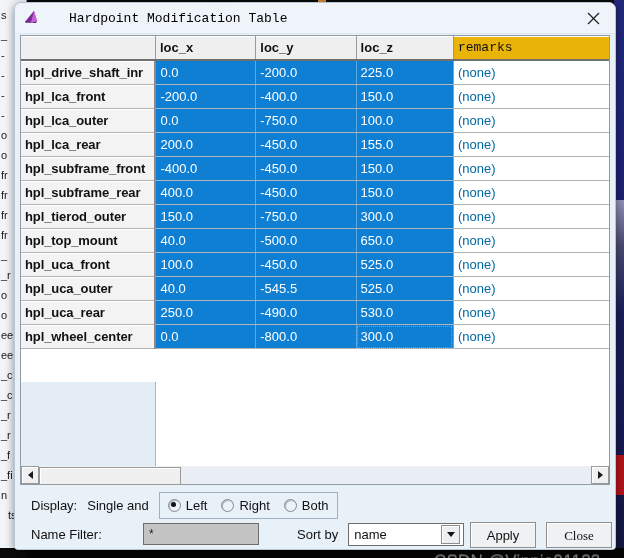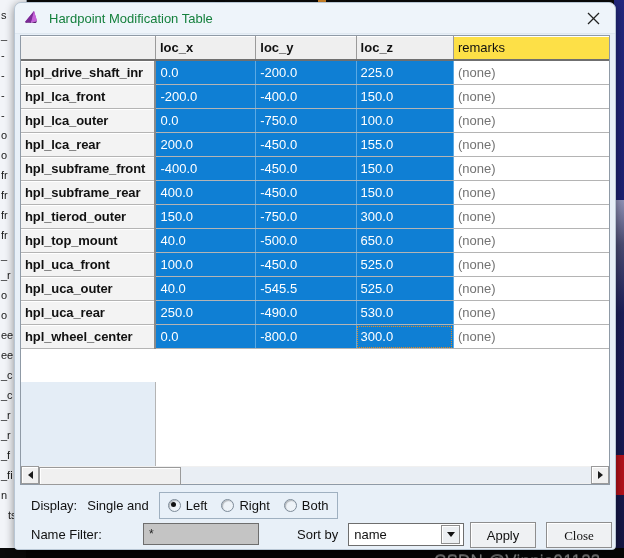--- a/index.html
+++ b/index.html
@@ -47,22 +47,23 @@
     background:#eef4fa;
     border-bottom:1px solid #dfe8f0;
     display:flex;align-items:center;
     border-radius:6px 6px 0 0;
   }
   #title-icon{
     width:18px;height:18px;margin-left:8px;margin-right:8px;position:relative;flex:0 0 auto;
   }
   #title-icon svg{display:block;}
   #title-text{
-    font-size:13px;color:#15803d;flex:1 1 auto;
-    font-family:Liberation Sans, sans-serif;
+    font-size:13px;color:#000000;flex:1 1 auto;
+    font-family:Liberation Mono, monospace;
+    margin-left:20px;
   }
   #close-x{
     width:44px;height:29px;display:flex;align-items:center;justify-content:center;
     cursor:pointer;flex:0 0 auto;
   }
   #close-x svg{display:block;}
 
   
   #table-wrap{
     position:absolute;left:5px;top:32px;width:588px;height:430px;
@@ -81,21 +82,21 @@
     height:23px;padding:0 4px;margin:0;
     font-size:13px;font-weight:bold;text-align:left;
     background:#efefef;
     color:#111;
     border-right:1px solid #9a9a9a;
     border-bottom:2px solid #6f6f6f;
     font-family:"Liberation Sans", sans-serif;
     box-shadow:inset 0 1px 0 #fff;
   }
   table.hp th.th-blank{border-right:1px solid #9a9a9a;}
-  table.hp th.th-rem{font-weight:normal;border-right:none;background:#fde047;}
+  table.hp th.th-rem{font-weight:normal;border-right:none;background:#eab308;font-family:Liberation Mono, monospace;}
 
   table.hp td{
     height:23px;padding:0 4px;margin:0;
     font-size:13px;
     border-bottom:1px solid #b4b4b4;
     font-family:"Liberation Sans", sans-serif;
     white-space:nowrap;overflow:hidden;
   }
   td.name-cell{
     font-weight:bold;color:#111;background:#f3f3f3;
@@ -104,21 +105,21 @@
     letter-spacing:-0.1px;
   }
   td.val-cell{
     background:#0f7fd4;color:#ffffff;
     border-right:1px solid #5aa9e4;
   }
   td.val-cell.focused{
     outline:1px dotted #e08a20;
     outline-offset:-2px;
   }
-  td.rem-cell{background:#ffffff;color:#737373;border-right:none;}
+  td.rem-cell{background:#ffffff;color:#0369a1;border-right:none;}
 
   #below-table{
     position:absolute;left:0;bottom:0;width:100%;height:84px;display:flex;
   }
   #below-left{width:134px;background:#e4edf6;border-right:1px solid #b4b4b4;}
   #below-right{flex:1;background:#ffffff;}
 
   
   #hscroll{
     position:absolute;left:5px;top:463px;width:588px;height:18px;

